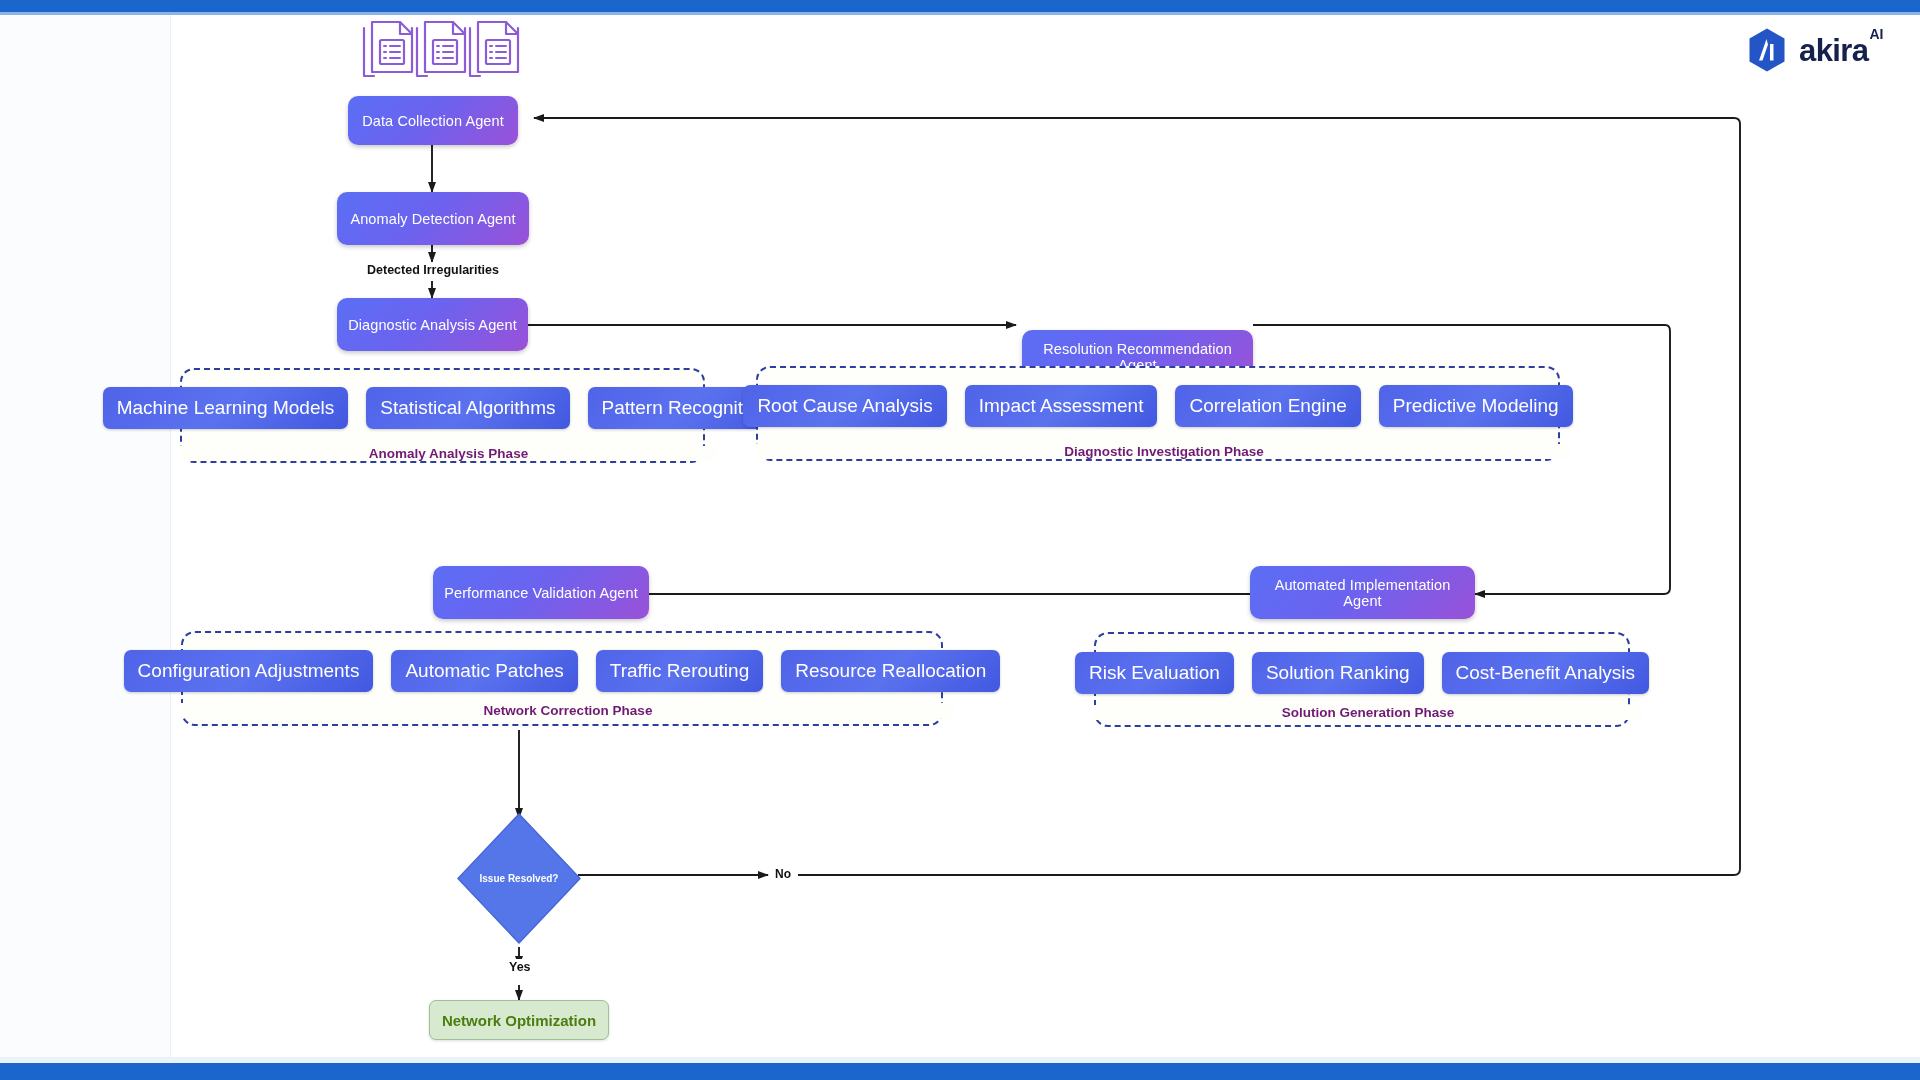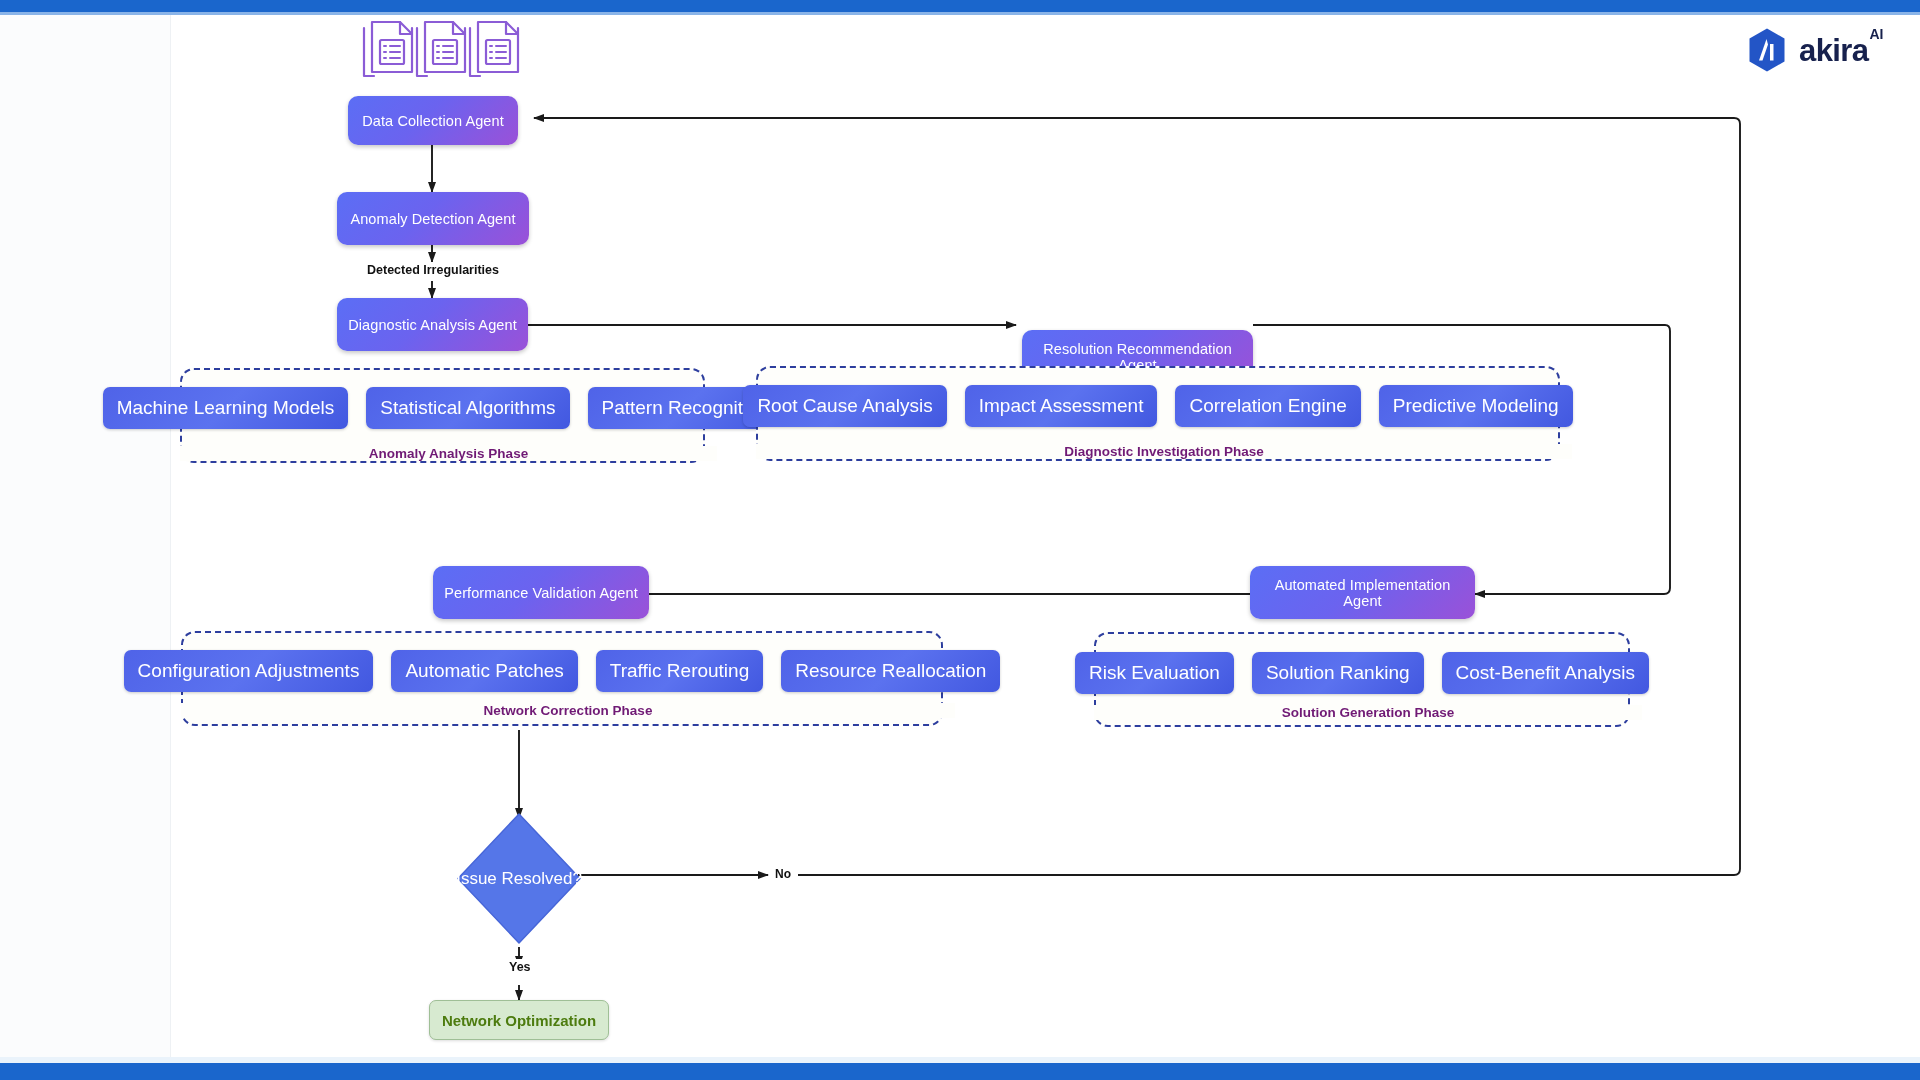--- a/index.html
+++ b/index.html
@@ -61,22 +61,22 @@
     align-items: center;
     justify-content: center;
   }
   .diamond-shape {
     position: absolute;
     left: 0; top: 0; width: 100%; height: 100%;
   }
   .diamond-label {
     position: relative;
     color: #ffffff;
-    font-size: 17px;
-    font-weight: normal;
+    font-size: 10px;
+    font-weight: bold;
     z-index: 2;
     text-align: center;
     white-space: nowrap;
   }
   .terminal-box {
     position: absolute;
     background: #d7ead0;
     border: 1px solid #9fbf96;
     border-radius: 7px;
     color: #4d7c0f;

